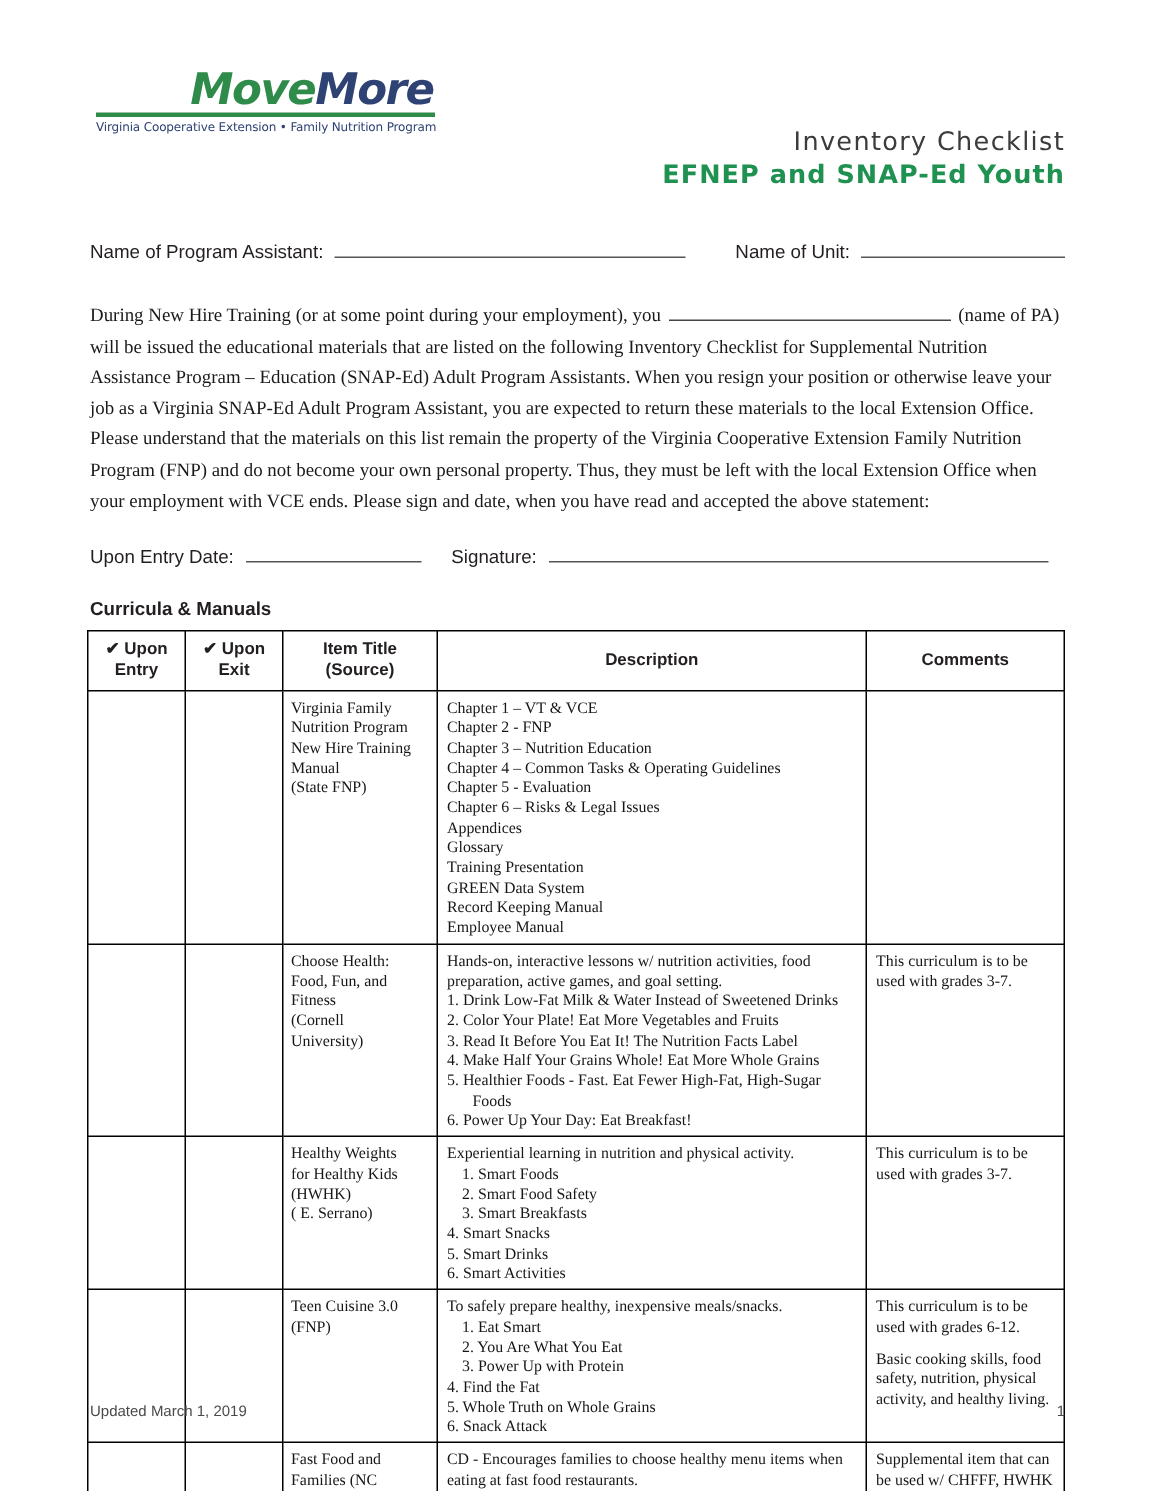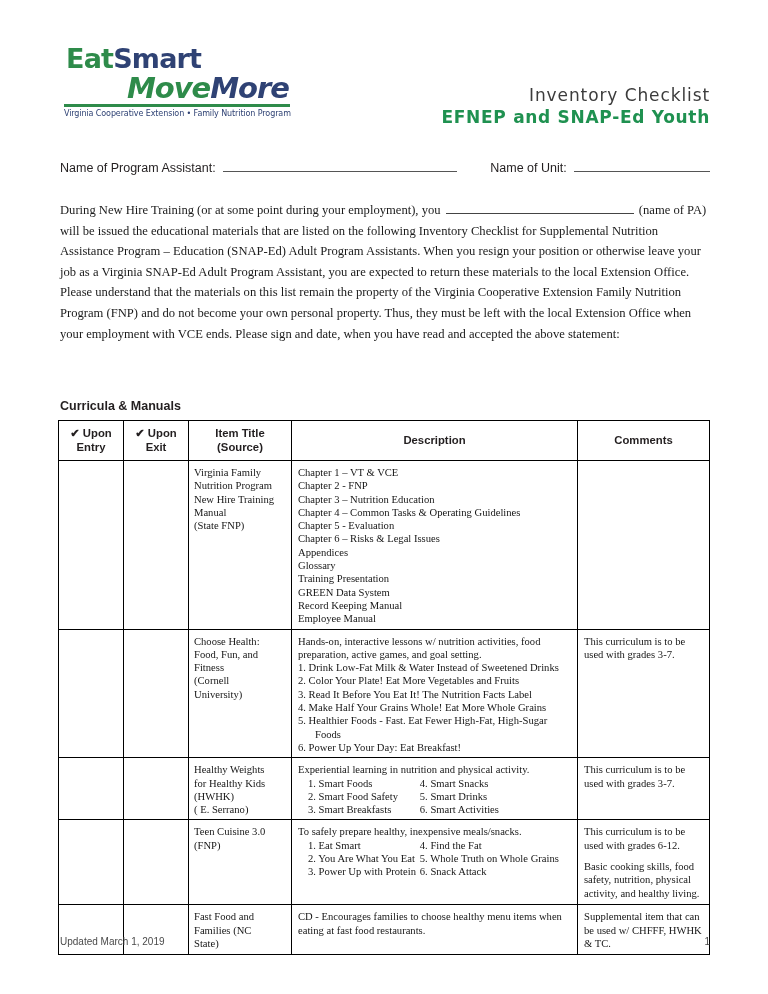--- a/index.html
+++ b/index.html
@@ -204,20 +204,21 @@
   .row-h5 { height: 50px; }
 
   .lines div { white-space: pre; }
   .num-list {
     margin: 0;
     padding: 0;
     list-style: none;
   }
   .two-col {
     display: flex;
+    flex-direction: column;
   }
   .two-col .col-a { width: 152px; }
   .two-col .col-b { width: 190px; }
   .hang {
     padding-left: 17px;
     text-indent: -17px;
   }
   .comm-para { margin-bottom: 8px; }
   .comm-para:last-child { margin-bottom: 0; }
 
@@ -234,21 +235,20 @@
     text-align: center;
   }
 </style>
 </head>
 <body>
 
 <div class="page">
 
   <div class="header">
     <div class="logo">
-      <div class="logo-line1"><span class="logo-green">Eat</span><span class="logo-navy">Smart</span></div>
       <div class="logo-line2"><span class="logo-green">Move</span><span class="logo-navy">More</span></div>
       <div class="logo-rule"></div>
       <div class="logo-tagline">Virginia Cooperative Extension • Family Nutrition Program</div>
     </div>
     <div class="header-titles">
       <div class="header-title-1">Inventory Checklist</div>
       <div class="header-title-2">EFNEP and SNAP-Ed Youth</div>
     </div>
   </div>
 
@@ -259,20 +259,29 @@
     <span style="width:36px;display:inline-block;"></span>
     <span class="field-label">Name of Unit:</span>
     <span class="gap-sm"></span>
     <span class="rule" style="width:147px;"></span>
   </div>
 
   <div class="body-para">
     <span>During New Hire Training (or at some point during your employment), you </span><span class="inline-rule"></span><span> (name of PA) will be issued the educational materials that are listed on the following Inventory Checklist for Supplemental Nutrition Assistance Program – Education (SNAP-Ed) Adult Program Assistants. When you resign your position or otherwise leave your job as a Virginia SNAP-Ed Adult Program Assistant, you are expected to return these materials to the local Extension Office.  Please understand that the materials on this list remain the property of the Virginia Cooperative Extension Family Nutrition Program (FNP) and do not become your own personal property.  Thus, they must be left with the local Extension Office when your employment with VCE ends.  Please sign and date, when you have read and accepted the above statement:</span>
   </div>
 
+  <div class="sig-row">
+    <span class="field-label">Upon Entry Date:</span>
+    <span class="gap-sm"></span>
+    <span class="rule" style="width:117px;"></span>
+    <span style="width:20px;display:inline-block;"></span>
+    <span class="field-label">Signature:</span>
+    <span class="gap-sm"></span>
+    <span class="rule" style="width:333px;"></span>
+  </div>
 
   <div class="section-title">Curricula &amp; Manuals</div>
 
   <div class="tbl-wrap">
     <table class="inv">
       <thead>
         <tr>
           <th class="c-entry">
             <div>✔ Upon</div>
             <div>Entry</div>

